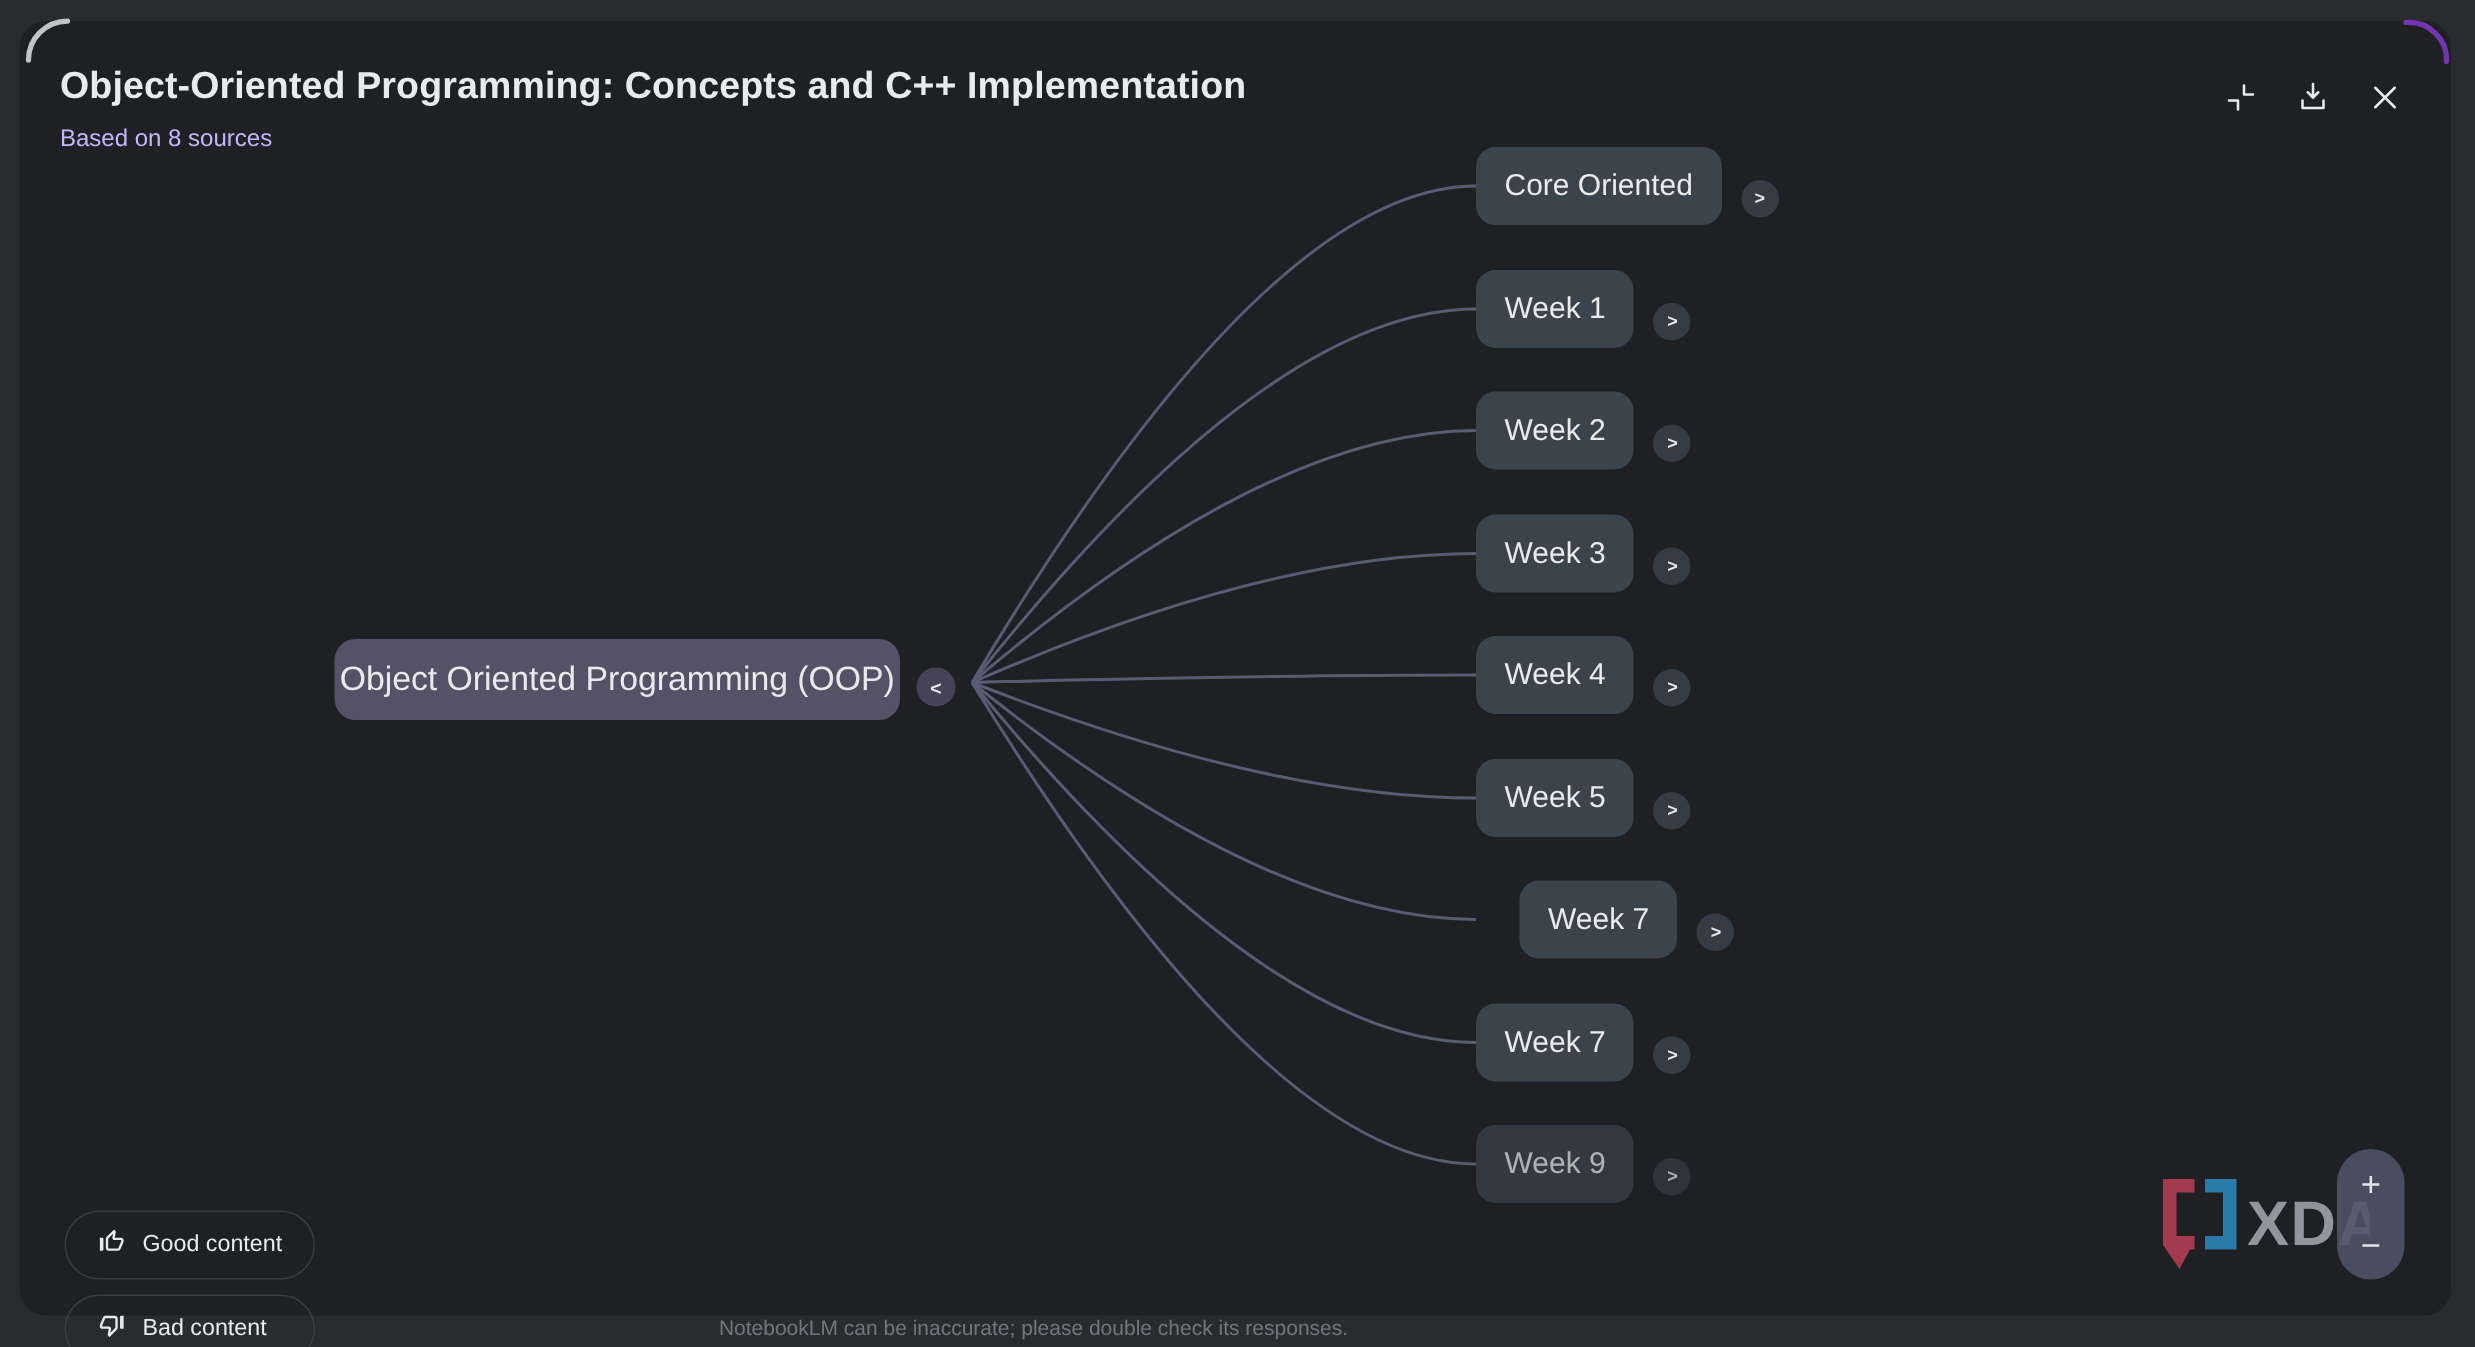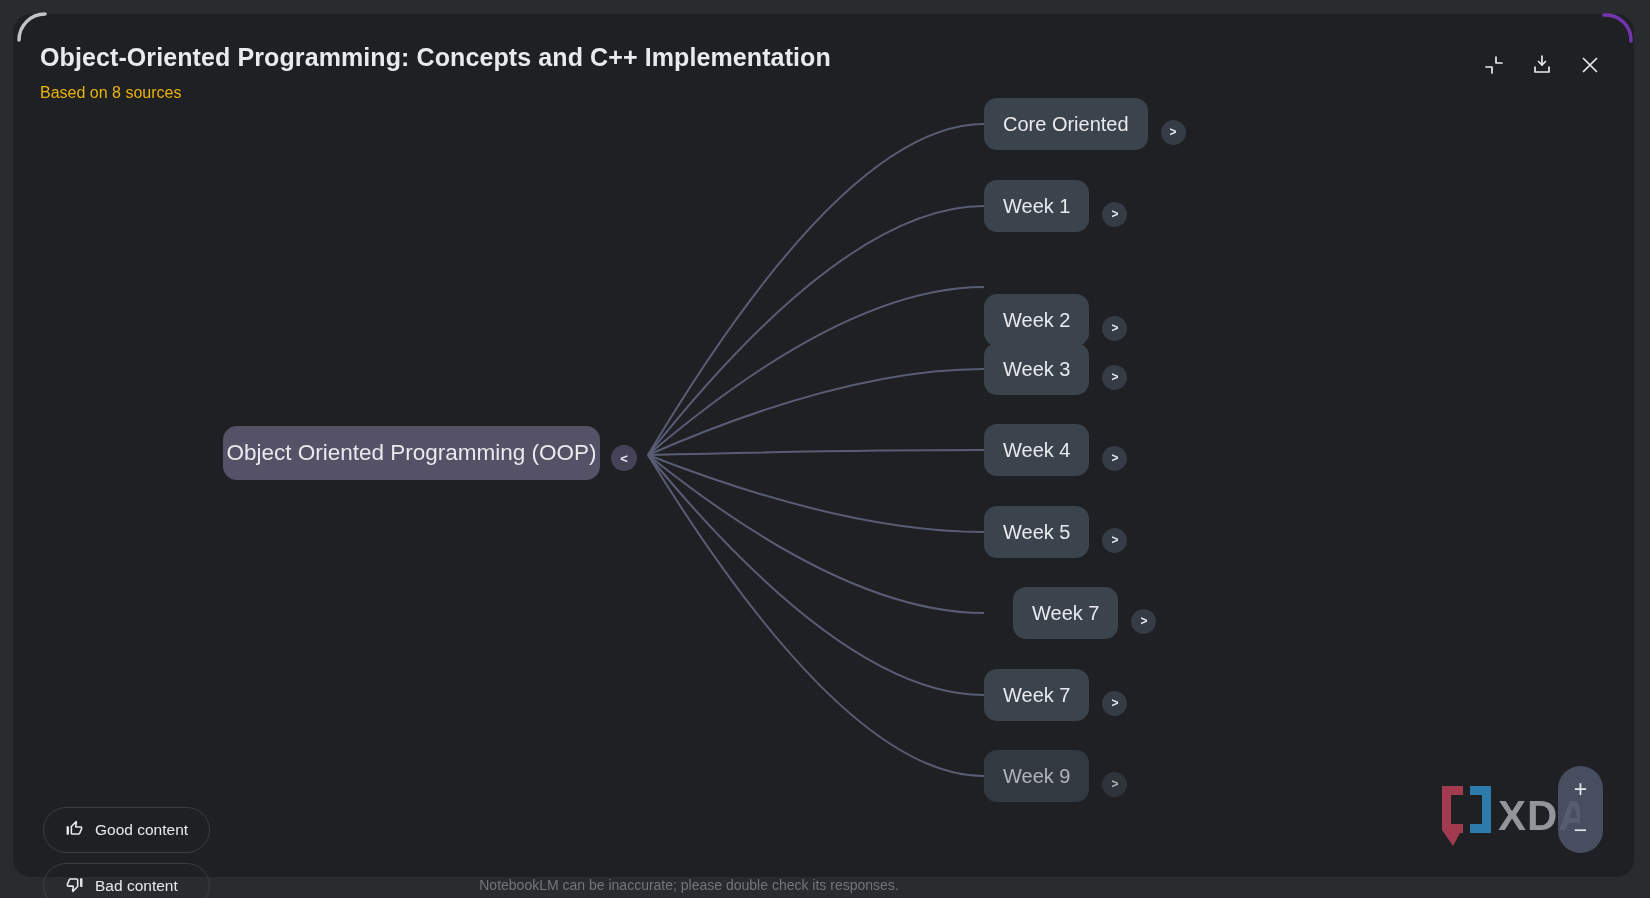--- a/index.html
+++ b/index.html
@@ -16,21 +16,21 @@
   }
   
   .deco-svg { position:absolute; left:0; top:0; width:1650px; height:898px; pointer-events:none; z-index:6; }
   
   .title {
     position:absolute; left:40px; top:43px; z-index:3;
     font-size:25px; font-weight:700; color:#e8eaed; letter-spacing:.1px;
   }
   .subtitle {
     position:absolute; left:40px; top:84px; z-index:3;
-    font-size:16px; color:#eab308;
+    font-size:16px; color:#c4b5fd;
   }
   .header-actions {
     position:absolute; top:52px; right:46px; z-index:5;
     display:flex; gap:20px; align-items:center;
   }
   .icon-btn {
     width:28px; height:28px; display:flex; align-items:center; justify-content:center;
     background:transparent; border:none; cursor:pointer; color:#e8eaed;
   }
   .icon-btn svg { stroke:#e8eaed; fill:none; stroke-width:1.7; stroke-linecap:round; stroke-linejoin:round; }
@@ -154,21 +154,21 @@
     <div class="child-row" style="top: 98px;">
       <div class="node-box node-label">Core Oriented</div>
       <button class="expand-btn">&gt;</button>
     </div>
 
     <div class="child-row" style="top: 180px;">
       <div class="node-box node-label">Week 1</div>
       <button class="expand-btn">&gt;</button>
     </div>
 
-    <div class="child-row" style="top: 261px; margin-top: 33px;">
+    <div class="child-row" style="top: 261px;">
       <div class="node-box node-label">Week 2</div>
       <button class="expand-btn">&gt;</button>
     </div>
 
     <div class="child-row" style="top: 343px;">
       <div class="node-box node-label">Week 3</div>
       <button class="expand-btn">&gt;</button>
     </div>
 
     <div class="child-row" style="top: 424px;">

